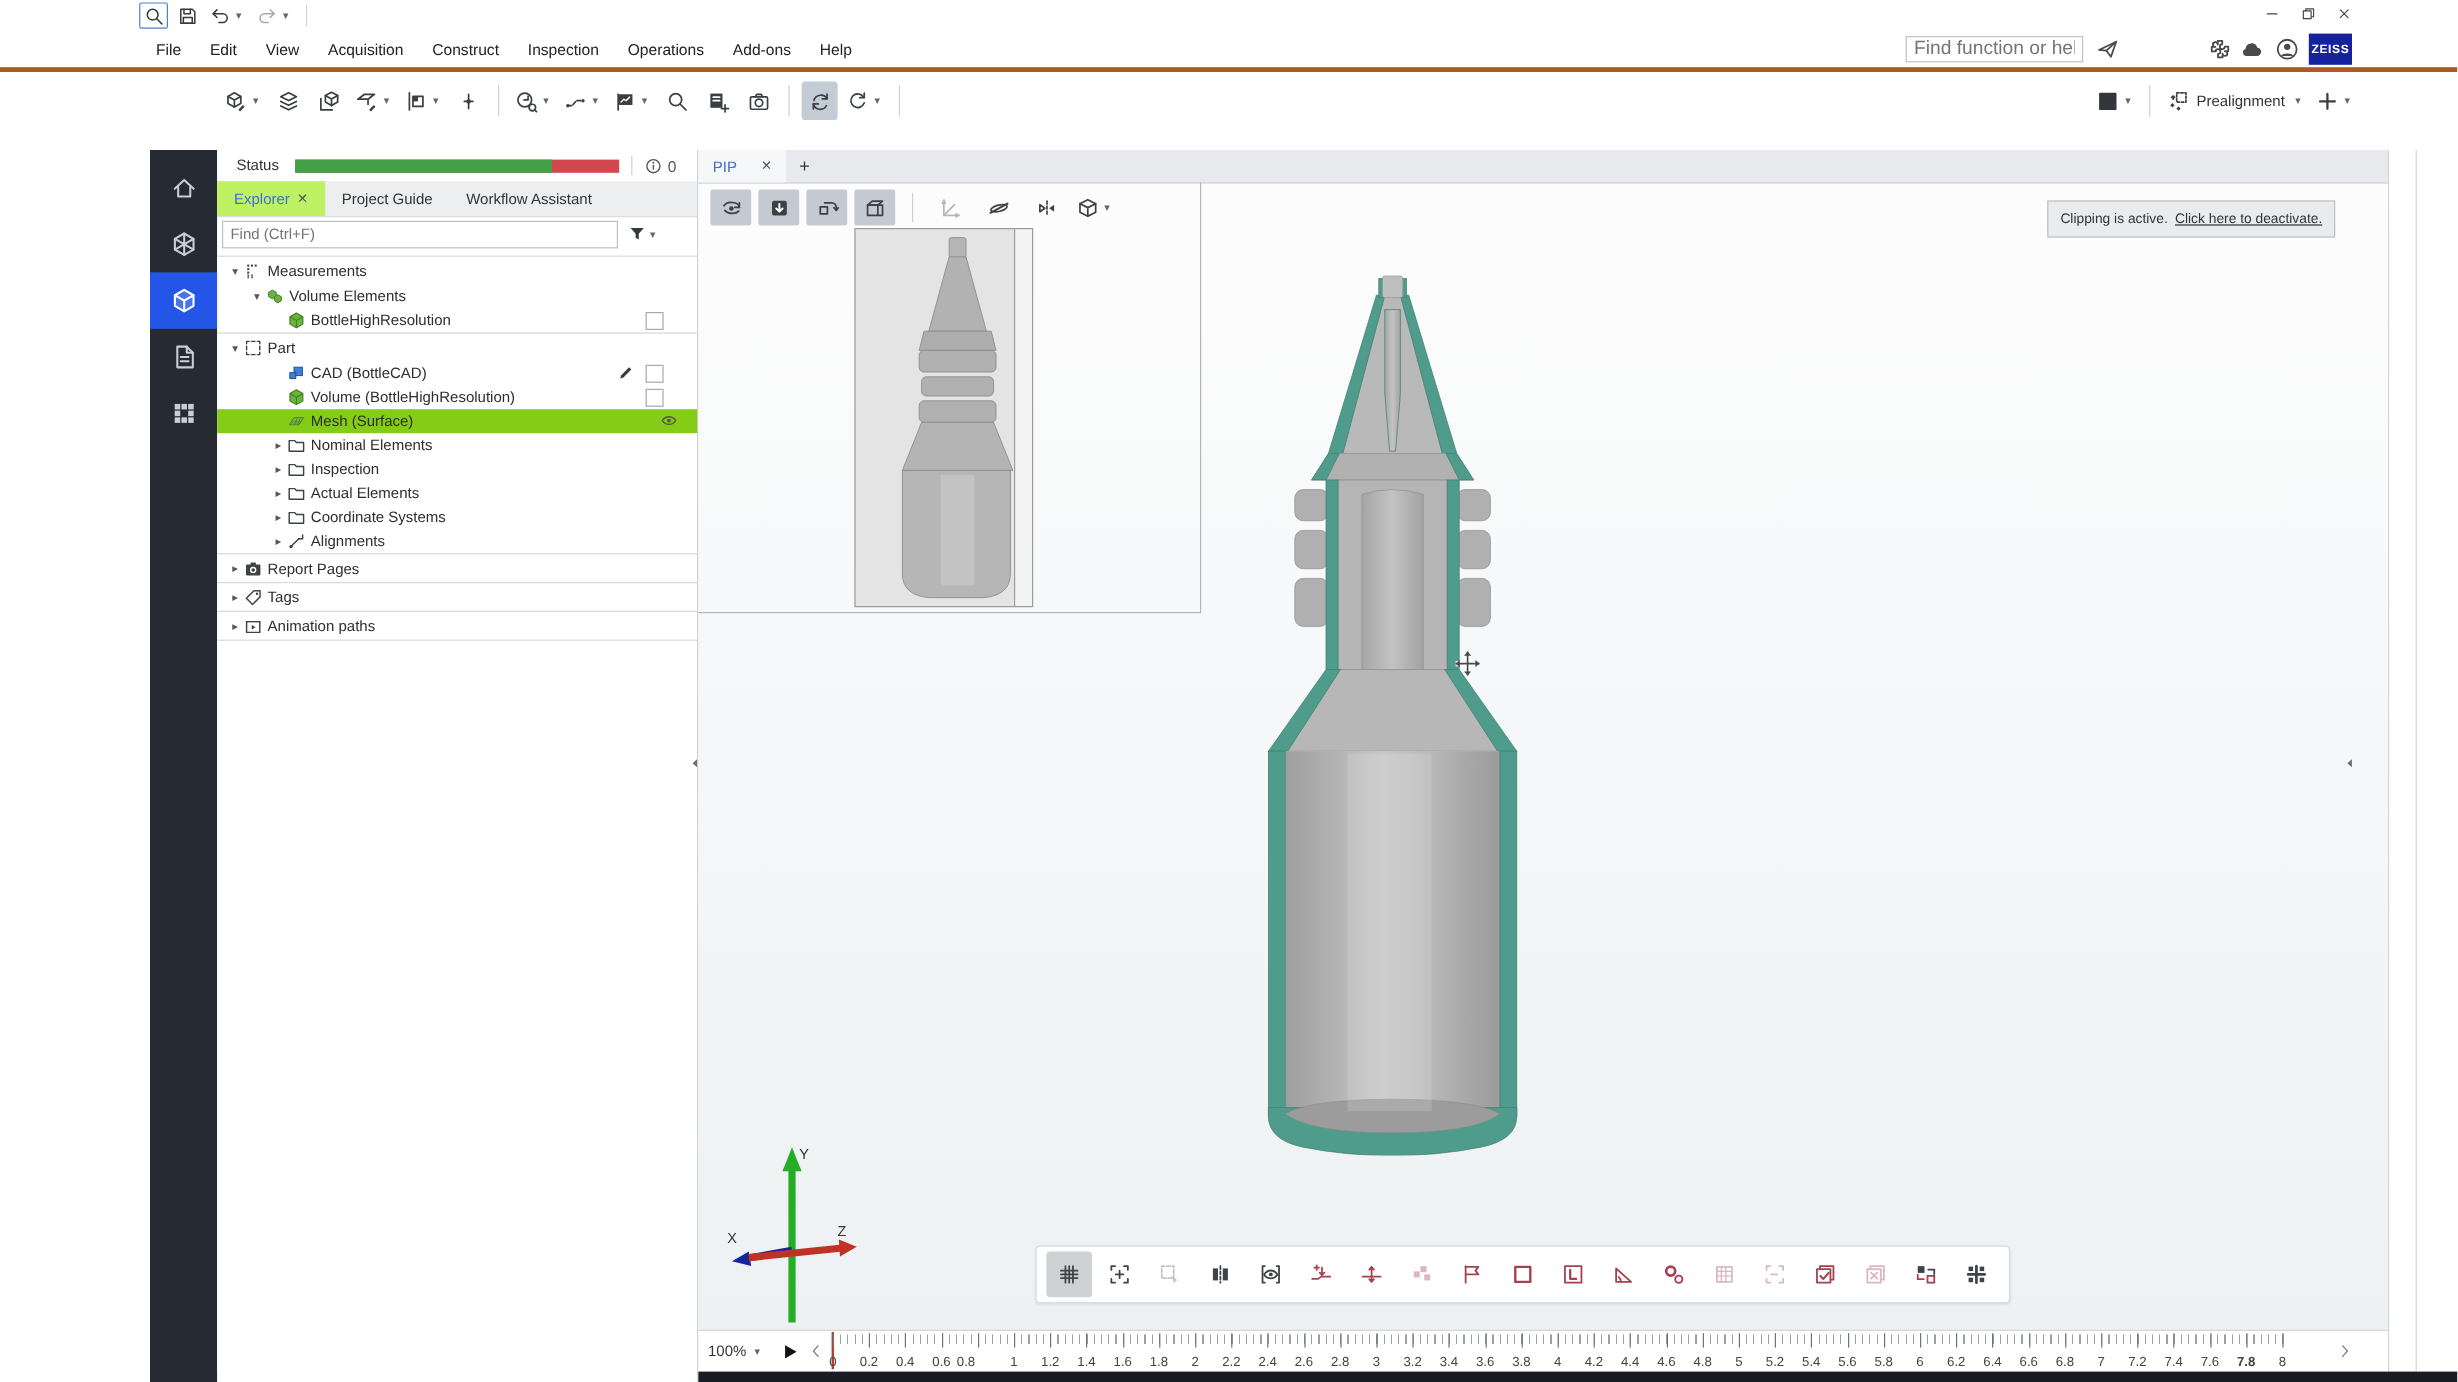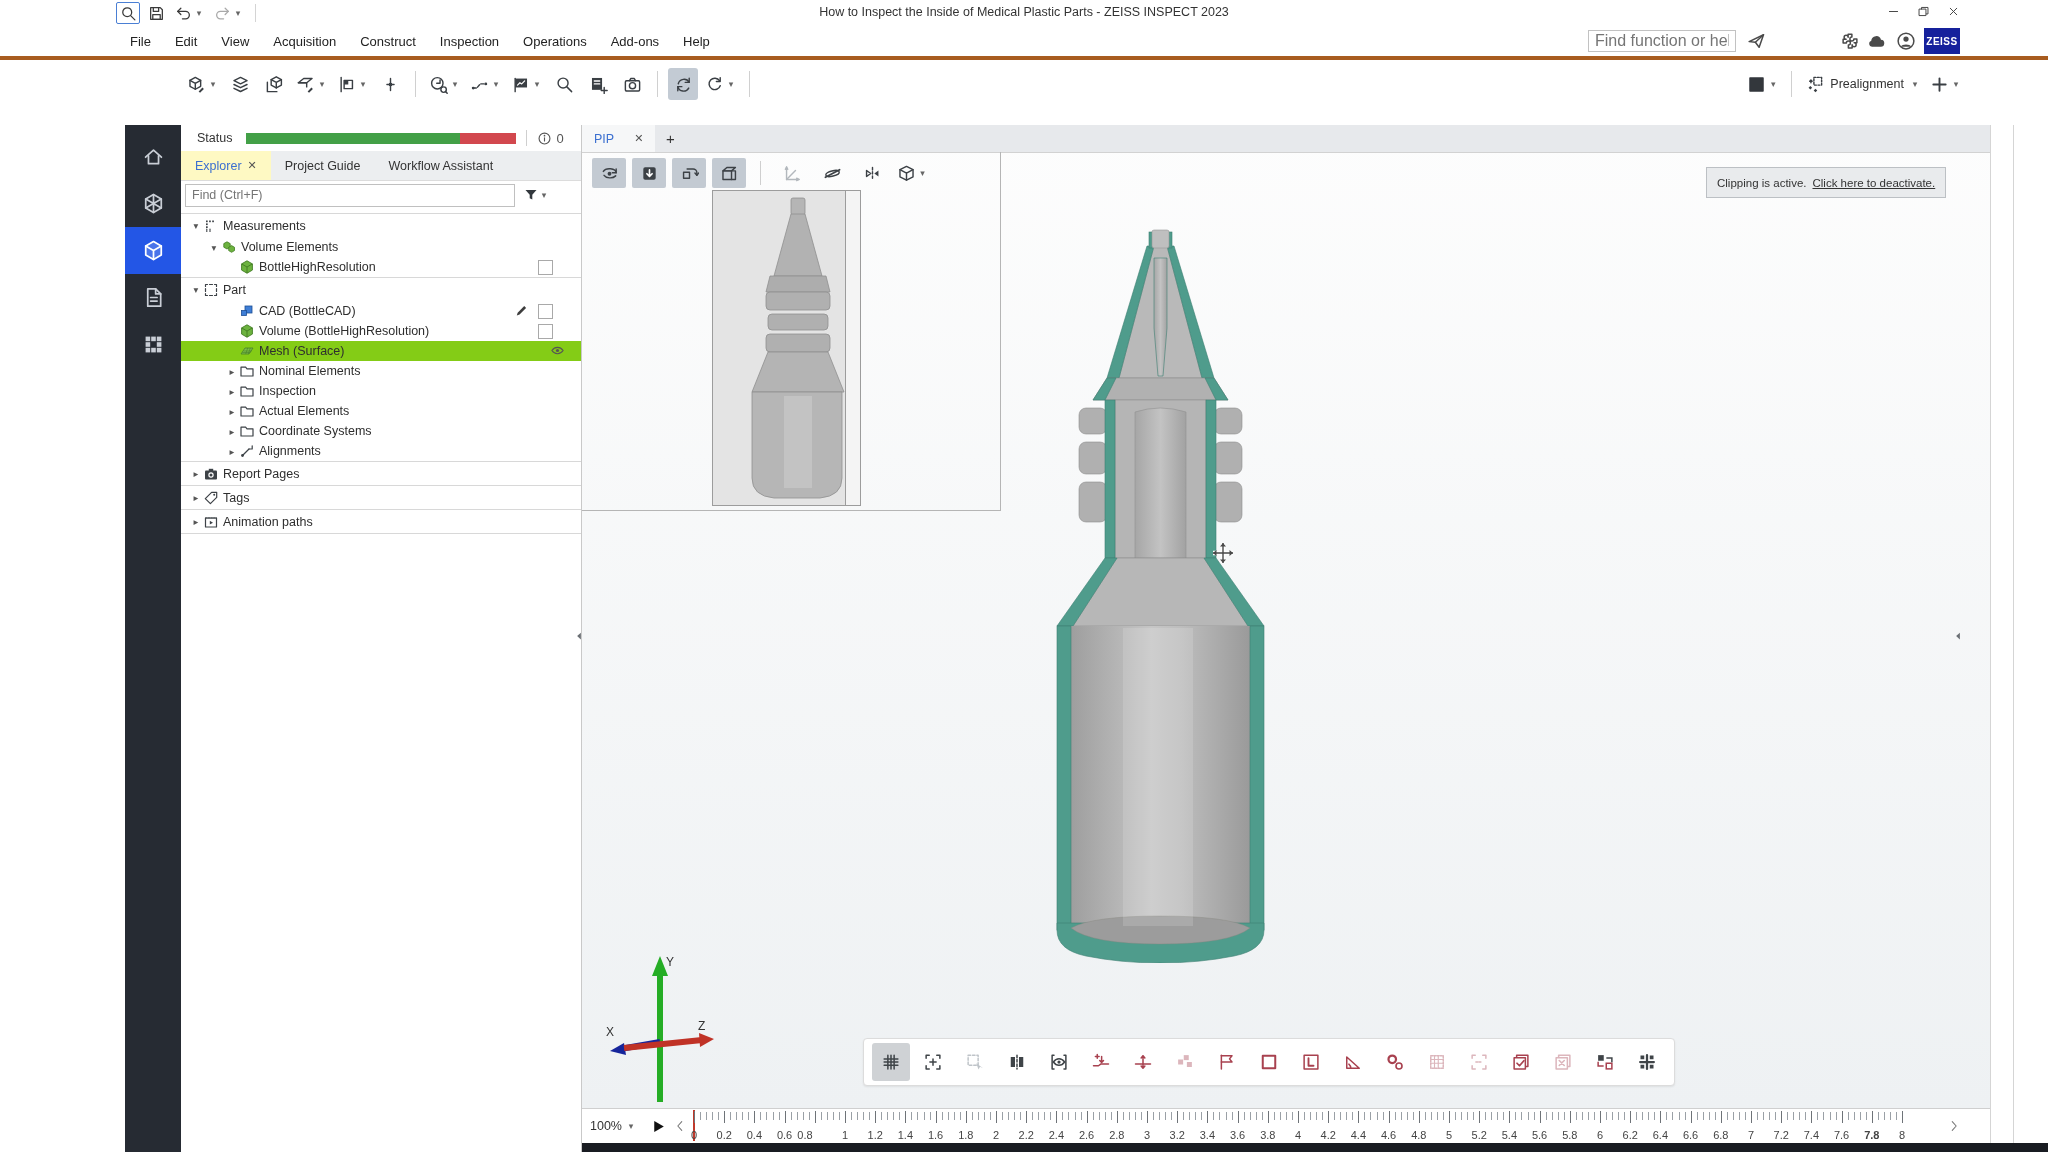--- a/index.html
+++ b/index.html
@@ -58,21 +58,21 @@
   .explorer{left:181px;top:125px;width:401px;height:1027px;background:#fff;border-right:1px solid #c9c9c9;box-sizing:border-box}
   .status-row{left:0;top:0;width:100%;height:26px;display:flex;align-items:center}
   .status-label{margin-left:16px;font-size:12.5px;color:#333}
   .progress{margin-left:14px;width:270px;height:11px;background:#d2484e;position:relative;flex:none}
   .progress .green{position:absolute;left:0;top:0;height:100%;background:#43a047}
   .status-sep{width:1px;height:16px;background:#cfcfcf;margin-left:10px}
   .info-wrap{display:flex;align-items:center;gap:4px;margin-left:10px;color:#555}
   .info-wrap .icon{width:15px;height:15px}
   .tabs-row{left:0;top:26px;width:100%;height:29px;background:#eceef0;display:flex;align-items:stretch;border-bottom:1px solid #dcdcdc}
   .exp-tab{padding:0 14px;display:flex;align-items:center;gap:6px;font-size:12.5px;color:#333}
-  .exp-tab.active{background:#fef9c3;color:#3b6fd0}
+  .exp-tab.active{background:#bef264;color:#3b6fd0}
   .tab-close{font-size:11px;color:#555}
   .find-row{left:0;top:55px;width:100%;height:30px;display:flex;align-items:center}
   .find-input{margin-left:4px;width:330px;height:23px;border:1px solid #c0c0c0;background:#fff;
               font-size:12.5px;padding:0 6px;color:#444;box-sizing:border-box;font-family:inherit}
   .find-row .icon{margin-left:8px;width:16px;height:16px;color:#33383d}
   .tree{left:0;top:88px;width:100%}
   .tree-row{position:relative;display:flex;align-items:center;height:20px;font-size:12.5px;color:#2e2e2e}
   .tree-row.lvl0{height:23px}
   .tree-row.selected{background:#84cc16}
   .tree-exp{width:14px;font-size:9.5px;color:#555;text-align:center;flex:none}
@@ -129,21 +129,20 @@
   .ruler .marker{position:absolute;left:13px;top:1px;width:2px;height:31px;background:#c0392b}
   .dark-strip{left:582px;top:1143px;width:1466px;height:9px;background:#191c22}
   .sidebar-extend{left:125px;top:1143px;width:56px;height:9px;background:#262b33}
 </style>
 </head>
 <body>
 
 <div class="app">
 
   <div class="abs titlebar">
-    <div class="abs title-text">How to Inspect the Inside of Medical Plastic Parts - ZEISS INSPECT 2023</div>
     <div class="abs qa" id="quick-access">
         <button class="qa-btn boxed">
           <span class="icon">
             <svg viewBox="0 0 16 16" fill="none" stroke="currentColor" stroke-width="1.2" stroke-linecap="round" stroke-linejoin="round">
               <circle cx="6.8" cy="6.8" r="4.2"></circle>
               <path d="M10 10l4 4"></path>
             </svg>
           </span>
         </button>
         <button class="qa-btn">

